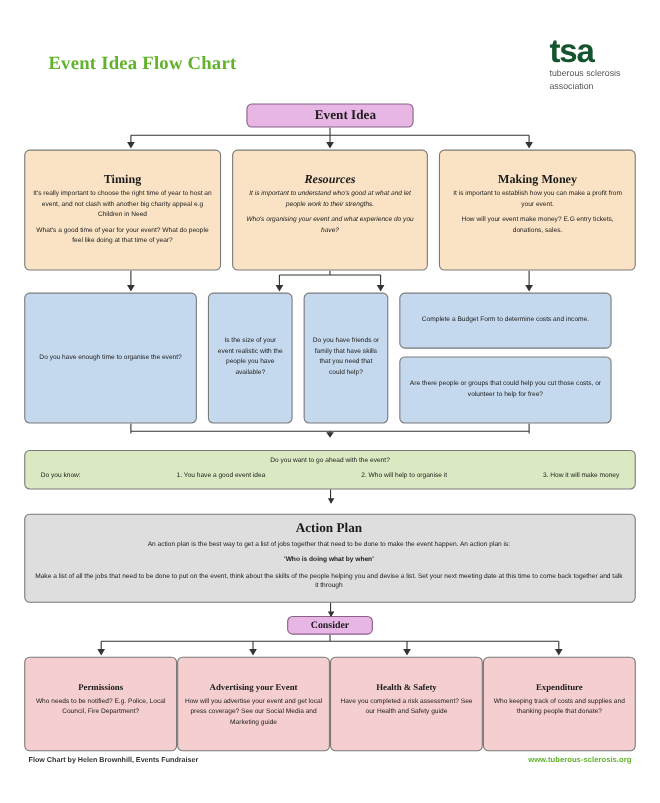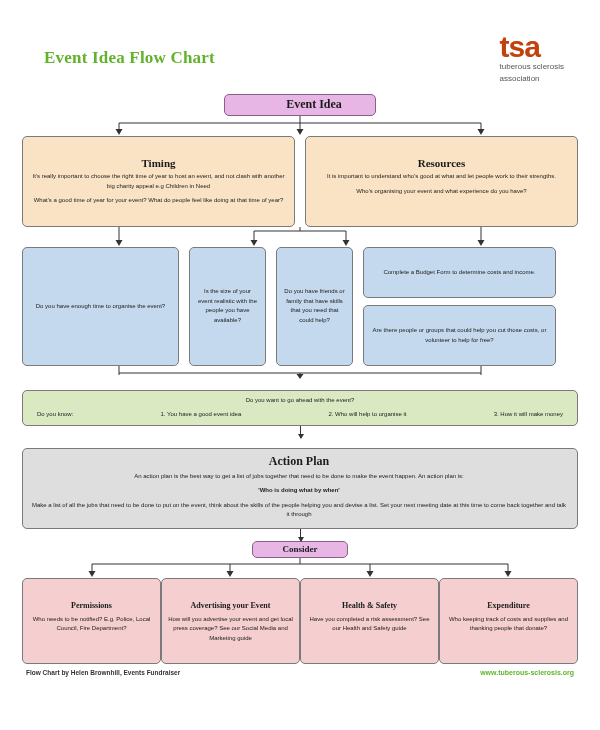--- a/index.html
+++ b/index.html
@@ -39,21 +39,21 @@
     margin-top: 20px;
     font-family: "Liberation Serif", serif;
   }
   .logo {
     text-align: left;
     margin-top: 6px;
   }
   .logo-mark {
     font-size: 30px;
     font-weight: bold;
-    color: #c2410c;
+    color: #14532d;
     line-height: 26px;
     letter-spacing: -1px;
     font-family: "Liberation Sans", sans-serif;
   }
   .logo-sub {
     font-size: 8px;
     color: #555;
     line-height: 10px;
     margin-top: 2px;
   }
@@ -117,21 +117,21 @@
   }
   .connector {
     position: relative;
     height: 20px;
   }
   .connector svg { display: block; }
 
   .col3 > div { flex: 1; }
 
   .timing     { min-height: 88px; }
-  .resources  { min-height: 88px; }
+  .resources  { min-height: 88px; font-style: italic; }
   .money      { min-height: 88px; }
 
   .blue-row { margin-top: 0; }
   .blue-left  { width: 157px; min-height: 62px; display:flex; align-items:center; justify-content:center;}
   .blue-mid   { width: 77px; min-height: 62px; display:flex; align-items:center; justify-content:center;}
   .blue-mid2  { width: 77px; min-height: 62px; display:flex; align-items:center; justify-content:center;}
   .blue-right-col { width: 193px; display: flex; flex-direction: column; gap: 7px; }
   .blue-r1 { min-height: 26px; display:flex; align-items:center; justify-content:center;}
   .blue-r2 { min-height: 29px; display:flex; align-items:center; justify-content:center;}
 
@@ -151,21 +151,21 @@
 
   .action-plan {
     margin-top: 10px;
     padding: 6px 10px 8px 8px;
   }
   .action-plan .hd { font-size: 12px; margin-bottom: 5px; }
   .bold { font-weight: bold; }
 
   .consider-wrap { display: flex; justify-content: center; }
   .consider {
-    width: 96px;
+    width: 78px;
     padding: 3px 0;
     font-size: 9px;
     font-weight: bold;
     font-family: "Liberation Serif", serif;
   }
 
   .four-row { gap: 0; }
   .four-row > div { flex: 1; min-height: 62px; }
   .four-row .hd { font-size: 8px; margin-bottom: 4px; }
 
@@ -219,20 +219,25 @@
   <div class="row col3">
     <div class="box orange timing">
       <div class="hd">Timing</div>
       <p>It's really important to choose the right time of year to host an event, and not clash with another big charity appeal e.g Children in Need</p>
       <p>What's a good time of year for your event? What do people feel like doing at that time of year?</p>
     </div>
     <div class="box orange resources">
       <div class="hd">Resources</div>
       <p>It is important to understand who's good at what and let people work to their strengths.</p>
       <p>Who's organising your event and what experience do you have?</p>
+    </div>
+    <div class="box orange money">
+      <div class="hd">Making Money</div>
+      <p>It is important to establish how you can make a profit from your event.</p>
+      <p>How will your event make money? E.G entry tickets, donations, sales.</p>
     </div>
   </div>
 
   <div class="connector">
     <svg width="556" height="20" viewBox="0 0 556 20">
       <path d="M97 0 V13 M278 0 V4 M232 4 H324 M232 4 V13 M324 4 V13 M459 0 V13" stroke="#333" stroke-width="1" fill="none"></path>
       <polygon points="93.5,13 100.5,13 97,19" fill="#333"></polygon>
       <polygon points="228.5,13 235.5,13 232,19" fill="#333"></polygon>
       <polygon points="320.5,13 327.5,13 324,19" fill="#333"></polygon>
       <polygon points="455.5,13 462.5,13 459,19" fill="#333"></polygon>

